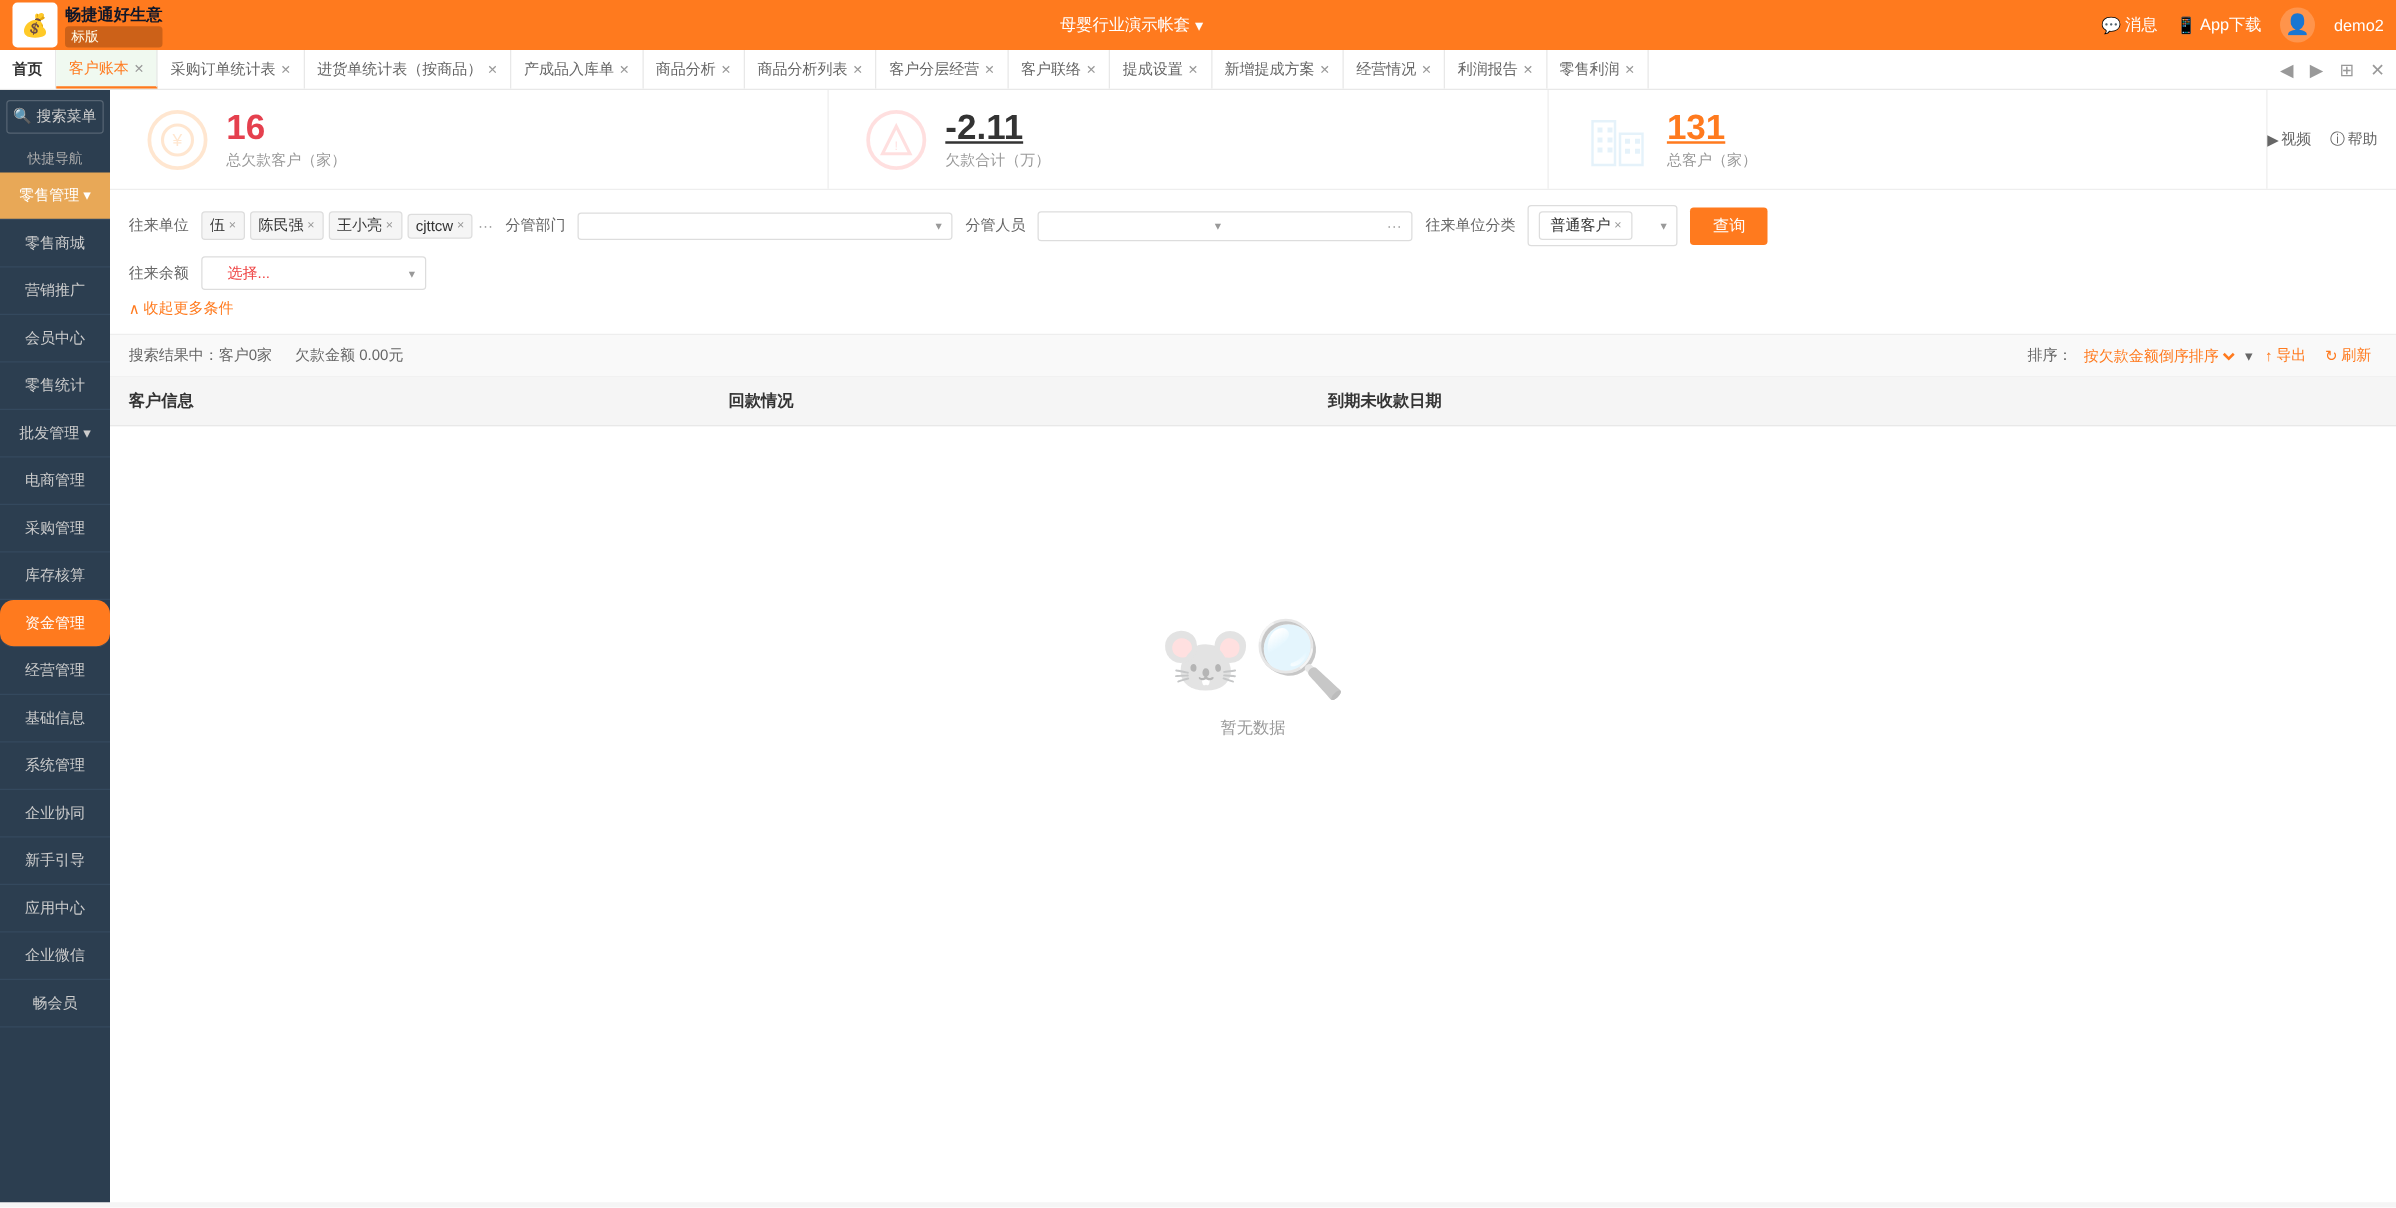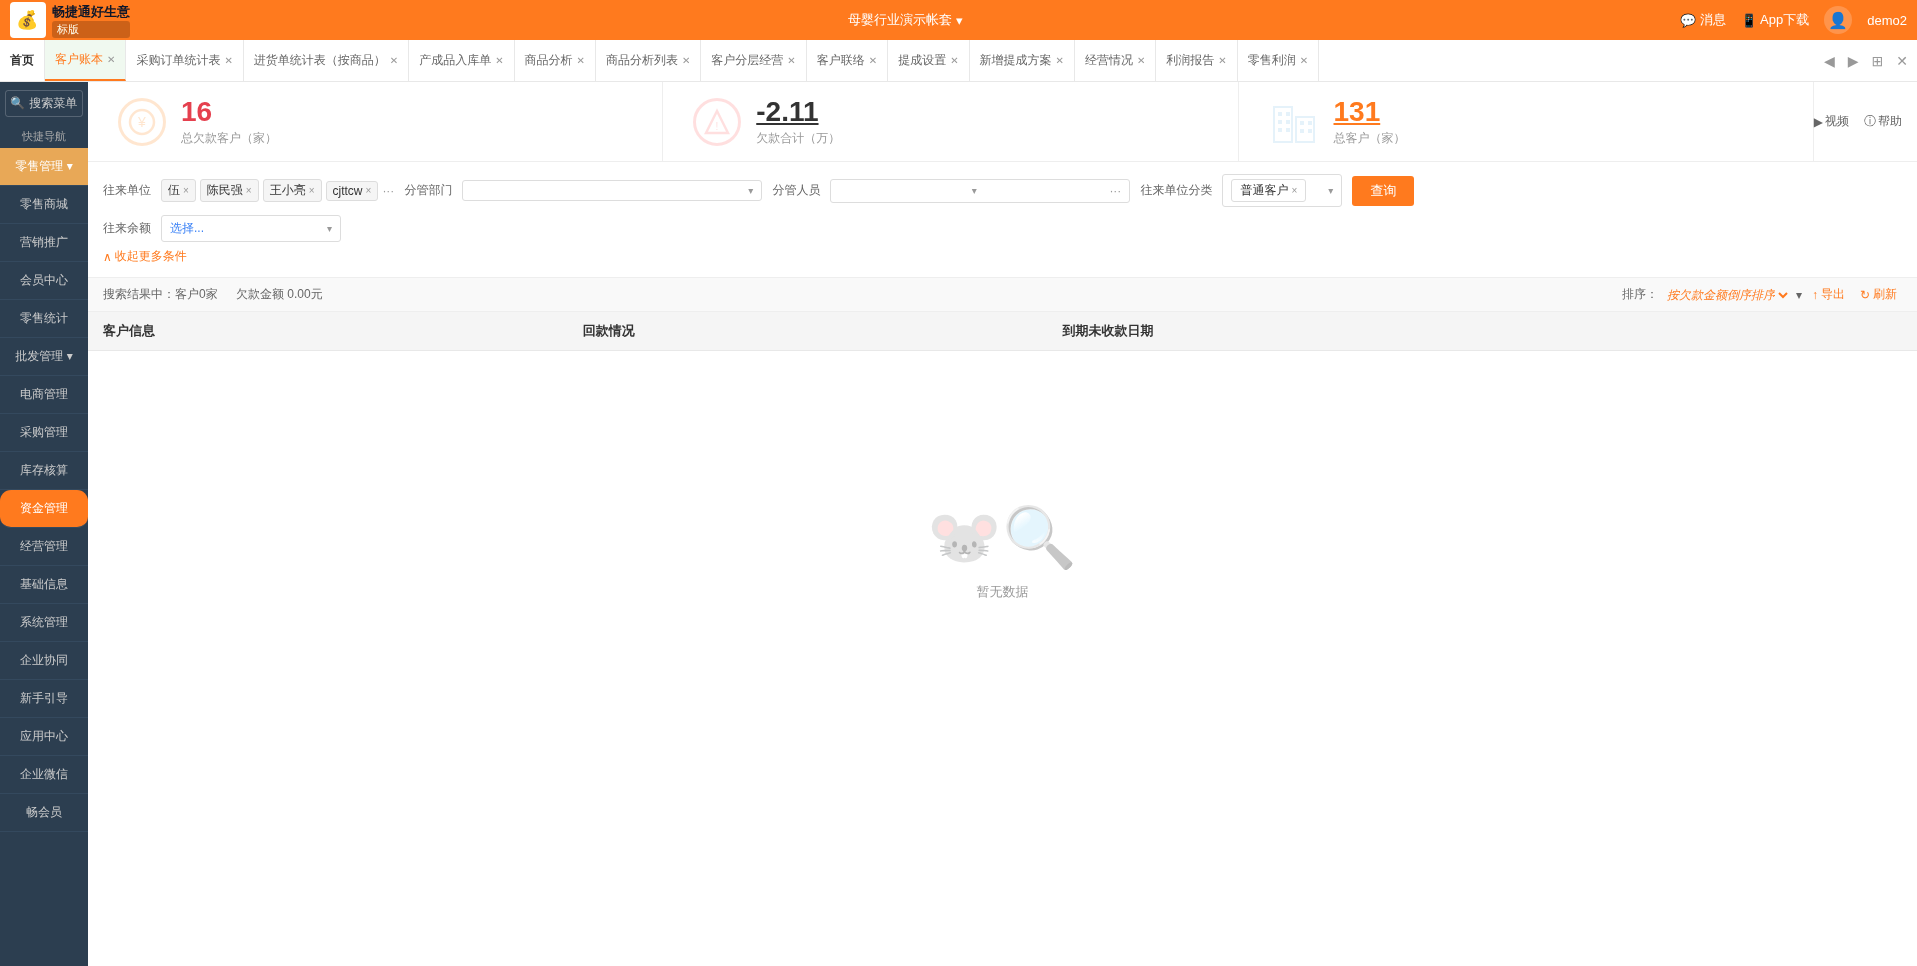--- a/index.html
+++ b/index.html
@@ -14,21 +14,21 @@
     .logo-icon { width: 36px; height: 36px; background: #fff; border-radius: 4px; display: flex; align-items: center; justify-content: center; font-size: 18px; color: #ff7a1e; }
     .logo-text { color: #0f172a; font-size: 13px; font-weight: bold; }
     .version-badge { color: #ffe; font-size: 11px; background: rgba(0,0,0,0.2); padding: 1px 5px; border-radius: 3px; }
     .store-selector { display: flex; align-items: center; gap: 4px; color: #fff; font-size: 13px; cursor: pointer; }
     .header-right { display: flex; align-items: center; gap: 15px; color: #fff; font-size: 13px; }
     .header-right span { cursor: pointer; display: flex; align-items: center; gap: 3px; }
 
     
     .tab-bar {
       display: flex; align-items: center; background: #fff;
-      border-bottom: 1px solid #e8e8e8; height: 42px; overflow: hidden;
+      border-bottom: 1px solid #e8e8e8; height: 32px; overflow: hidden;
     }
     .tab-item {
       display: flex; align-items: center; padding: 0 10px; height: 100%;
       border-right: 1px solid #e8e8e8; font-size: 12px; white-space: nowrap;
       cursor: pointer; gap: 4px; color: #666;
     }
     .tab-item.active { background: #f0f9f0; color: #ff7a1e; border-bottom: 2px solid #ff7a1e; }
     .tab-item.home { background: #fff; color: #333; font-weight: bold; }
     .tab-close { font-size: 10px; color: #999; cursor: pointer; }
     .tab-bar-right { margin-left: auto; display: flex; align-items: center; gap: 5px; padding: 0 5px; }
@@ -98,21 +98,21 @@
     .collapse-btn {
       display: flex; align-items: center; gap: 3px; color: #ff7a1e;
       font-size: 12px; cursor: pointer; margin: 0 auto;
     }
     .search-result-bar {
       display: flex; align-items: center; padding: 6px 15px; background: #f9f9f9;
       border-bottom: 1px solid #eee; font-size: 12px; color: #666;
     }
     .search-result-bar .result-info { flex: 1; }
     .sort-area { display: flex; align-items: center; gap: 5px; font-size: 12px; color: #666; }
-    .sort-select { border: none; background: none; font-size: 12px; color: #ff7a1e; cursor: pointer; font-style: italic; }
+    .sort-select { border: none; background: none; font-size: 12px; color: #ff7a1e; cursor: pointer; }
     .action-btn {
       display: flex; align-items: center; gap: 3px;
       color: #ff7a1e; font-size: 12px; cursor: pointer; padding: 2px 5px;
     }
 
     
     .table-area { padding: 0; }
     .table-header {
       display: grid; grid-template-columns: 2fr 2fr 2fr 1.5fr;
       background: #f5f5f5; border-bottom: 1px solid #e8e8e8;
@@ -423,21 +423,21 @@
           </div>
           <span class="filter-select-arrow">▾</span>
         </div>
 
         <button class="query-btn">查询</button>
       </div>
 
       <div class="filter-row-2">
         <span class="filter-label">往来余额</span>
         <div class="filter-select" style="min-width:180px;">
-          <span style="color:#3b82f6;">选择...</span>
+          <span style="color:#ef4444;margin-left:12px;">选择...</span>
           <span class="filter-select-arrow">▾</span>
         </div>
       </div>
 
       <div style="text-align:center;margin-top:6px;">
         <div class="collapse-btn">
           <span>∧</span>
           <span>收起更多条件</span>
         </div>
       </div>

